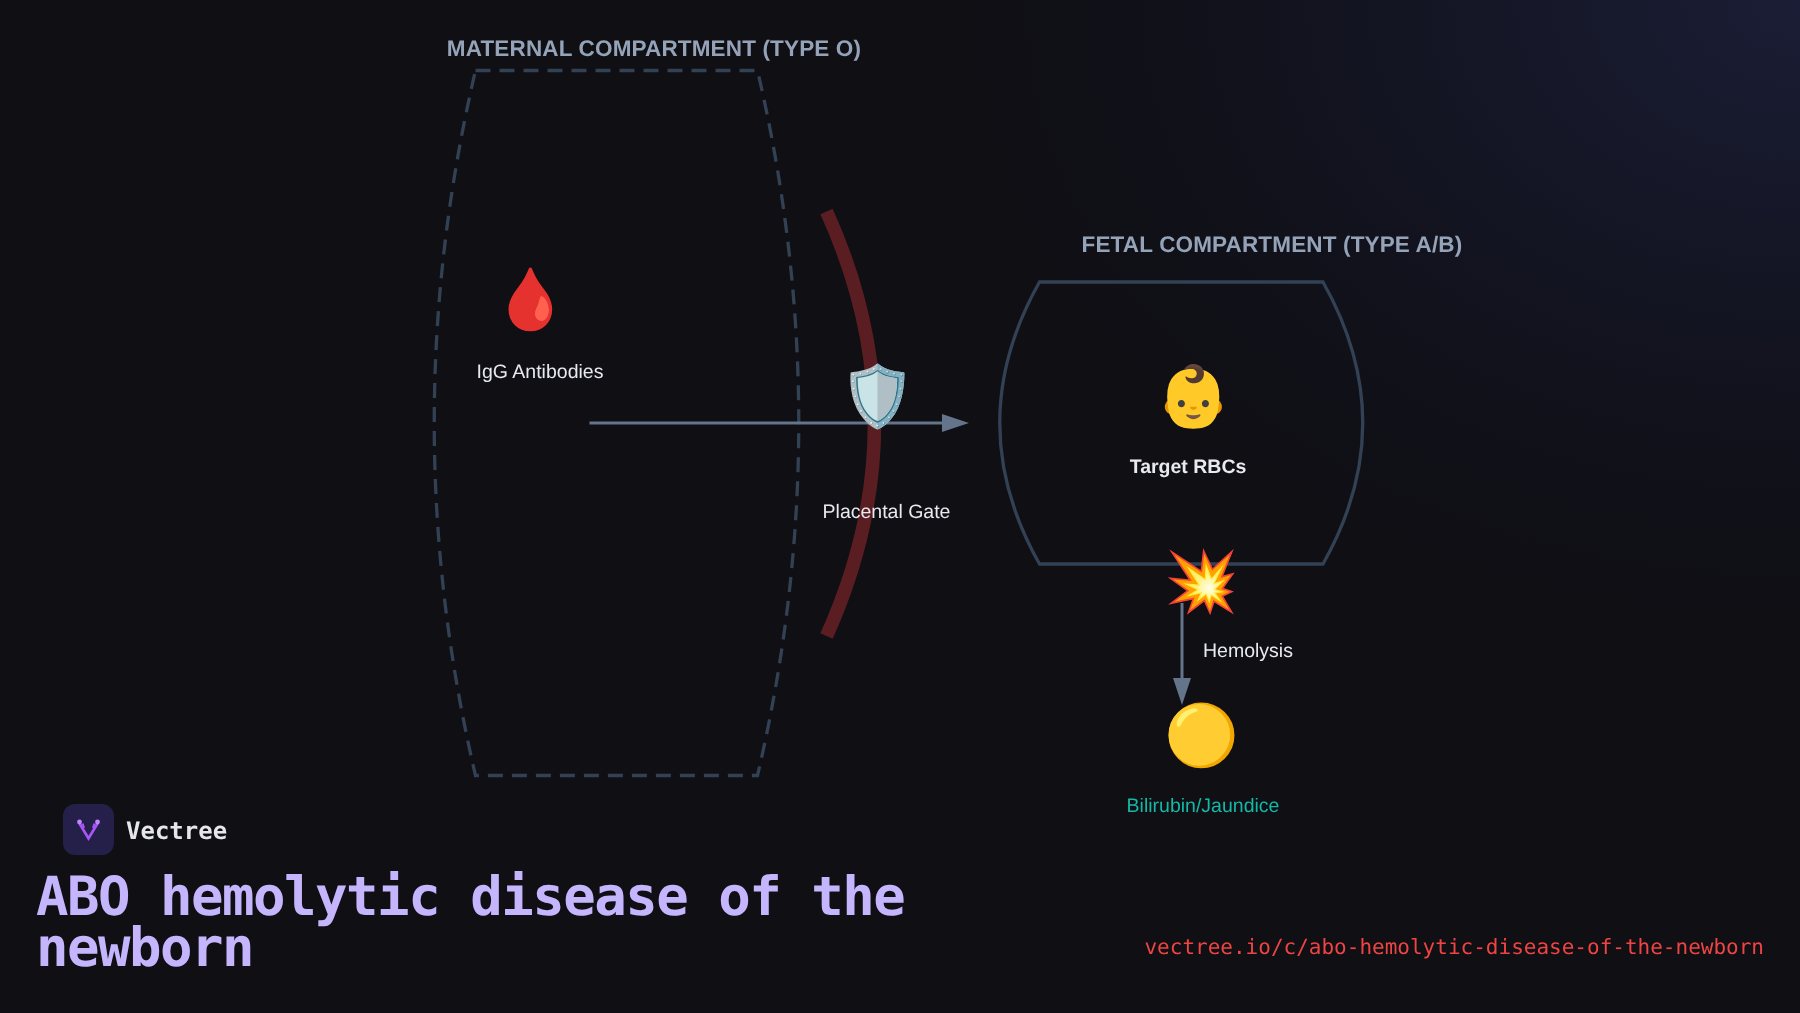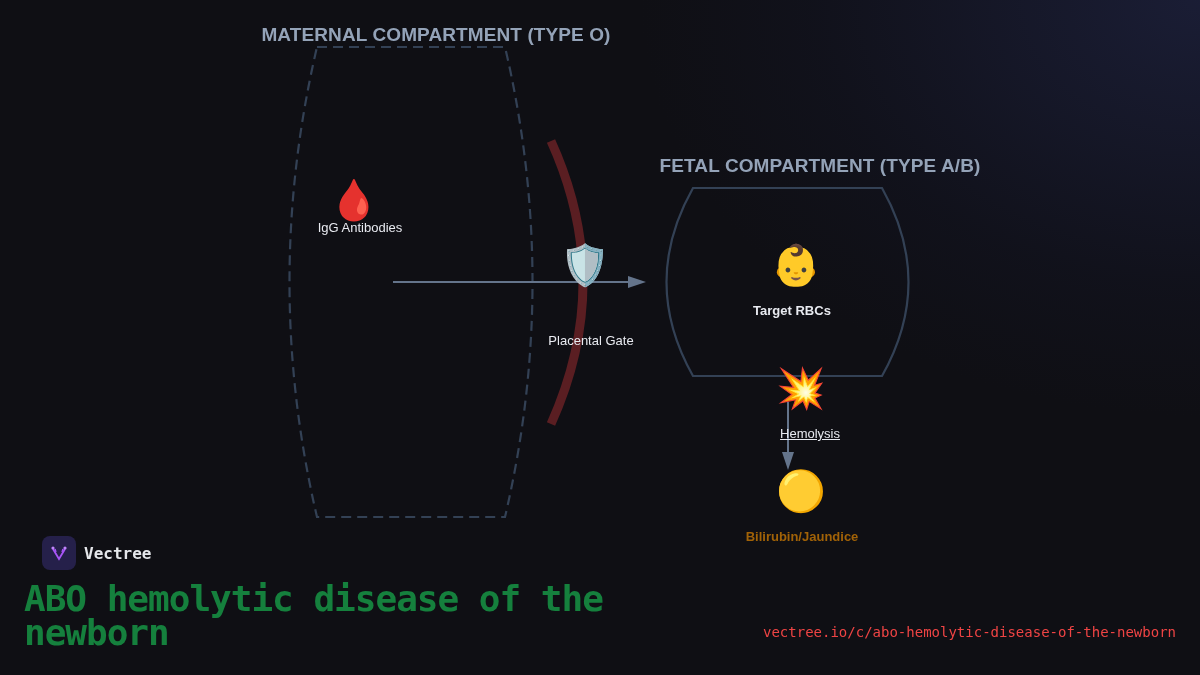--- a/index.html
+++ b/index.html
@@ -13,40 +13,40 @@
       background:
         radial-gradient(ellipse 700px 520px at 1200px 0px, rgba(30,34,64,0.75), rgba(20,22,40,0.35) 55%, rgba(15,15,20,0) 80%);
       pointer-events: none;
     }
     svg.diagram { position: absolute; left: 0; top: 0; }
     .label {
       position: absolute; color: #e8eaf0; font-size: 13px; white-space: nowrap;
       transform: translateX(-50%);
     }
     .comp-title {
-      position: absolute; color: #94a3b8; font-size: 19px; font-weight: bold;
+      position: absolute; color: #94a3b8; font-size: 15px; font-weight: bold;
       white-space: nowrap; transform: translateX(-50%); letter-spacing: 0.1px;
     }
     .emoji {
       position: absolute; font-size: 40px; line-height: 1; transform: translateX(-50%);
       font-family: "DejaVu Sans", sans-serif;
     }
     .brand {
       position: absolute; left: 24px; top: 536px; display: flex; align-items: center; gap: 8px; padding-left: 18px;
     }
     .brand-logo {
       width: 34px; height: 34px; border-radius: 8px; background: #25204a;
       display: flex; align-items: center; justify-content: center;
     }
     .brand-name {
       color: #e5e7eb; font-family: "DejaVu Sans Mono", monospace; font-weight: bold; font-size: 16px;
     }
     .page-title {
       position: absolute; left: 24px; top: 582px; width: 660px;
-      color: #15803d; font-family: "DejaVu Sans Mono", monospace; font-weight: bold;
+      color: #c4b5fd; font-family: "DejaVu Sans Mono", monospace; font-weight: bold;
       font-size: 36px; line-height: 34px; letter-spacing: -1px;
     }
     .url {
       position: absolute; right: 24px; top: 624px; color: #ef4444;
       font-family: "DejaVu Sans Mono", monospace; font-size: 14px;
     }
   </style>
 </head>
 <body>
 
@@ -66,36 +66,36 @@
   <path d="M693,188 L882,188 Q935,282 882,376 L693,376 Q640,282 693,188 Z" fill="none" stroke="#334155" stroke-width="2.2"></path>
 
   <line x1="393" y1="282" x2="630" y2="282" stroke="#64748b" stroke-width="2"></line>
   <path d="M628,276 L646,282 L628,288 Z" fill="#64748b"></path>
 
   <line x1="788" y1="402" x2="788" y2="454" stroke="#64748b" stroke-width="2"></line>
   <path d="M782,452 L788,470 L794,452 Z" fill="#64748b"></path>
 </svg>
 
 <div class="comp-title" style="left:436px; top:24px;">MATERNAL COMPARTMENT (TYPE O)</div>
-<div class="comp-title" style="left:820px; top:155px;">FETAL COMPARTMENT (TYPE A/B)</div>
+<div class="comp-title" style="left:848px; top:155px;">FETAL COMPARTMENT (TYPE A/B)</div>
 
 <div class="emoji" style="left:354px; top:180px;">🩸</div>
-<div class="label" style="left:360px; top:220px;">IgG Antibodies</div>
+<div class="label" style="left:360px; top:240px;">IgG Antibodies</div>
 
 <div class="emoji" style="left:585px; top:245px;">🛡️</div>
 <div class="label" style="left:591px; top:303px;margin-top:30px;">Placental Gate</div>
 
 <div class="emoji" style="left:796px; top:245px;">👶</div>
 <div class="label" style="left:792px; top:303px;font-weight:bold;">Target RBCs</div>
 
 <div class="emoji" style="left:801px; top:368px;">💥</div>
-<div class="label" style="left:810px; top:426px;text-decoration:underline;">Hemolysis</div>
+<div class="label" style="left:832px; top:426px;">Hemolysis</div>
 
 <div class="emoji" style="left:801px; top:471px;">🟡</div>
-<div class="label" style="left:802px; top:529px; color:#a16207;font-weight:bold;">Bilirubin/Jaundice</div>
+<div class="label" style="left:802px; top:529px; color:#14b8a6;">Bilirubin/Jaundice</div>
 
 <div class="brand">
   <div class="brand-logo">
     <svg width="20" height="20" viewBox="0 0 20 20">
       <path d="M4,6 L10,16 L16,6" fill="none" stroke="#a855f7" stroke-width="1.8"></path>
       <path d="M6,6 L7,9 M14,6 L13,9" stroke="#a855f7" stroke-width="1.4"></path>
       <circle cx="4" cy="5" r="1.6" fill="#c084fc"></circle>
       <circle cx="16" cy="5" r="1.6" fill="#c084fc"></circle>
     </svg>
   </div>

